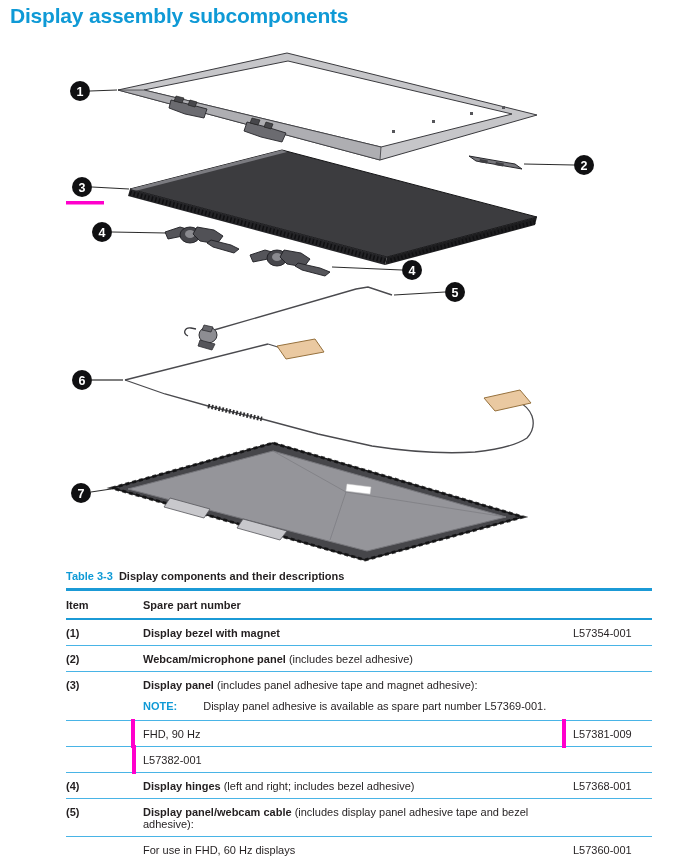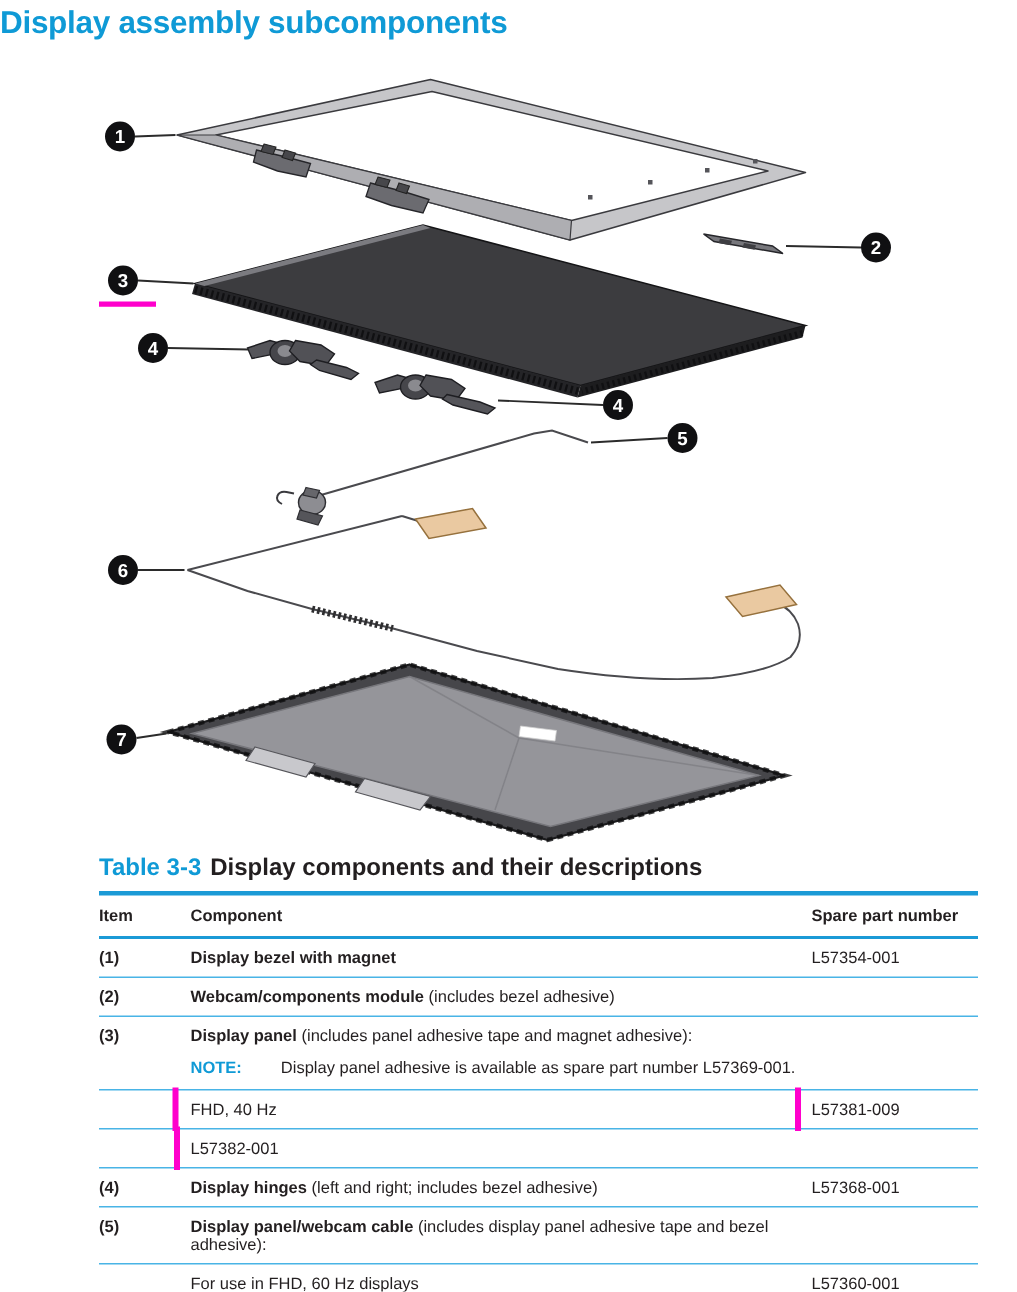--- a/index.html
+++ b/index.html
@@ -2,35 +2,36 @@
 <html><head>
 <meta charset="utf-8">
 <style>
   html,body{margin:0;padding:0;background:#ffffff;}
   body{
     width:678px;height:861px;overflow:hidden;position:relative;
     font-family:"Liberation Sans","DejaVu Sans",sans-serif;
     color:#231f20;
   }
   .page-title{
-    position:absolute;left:0;top:4px;margin:0;
+    position:absolute;left:10px;top:4px;margin:0;
     font-size:21px;font-weight:bold;letter-spacing:-0.2px;
     color:#0f9ad6;
   }
   svg.diagram{position:absolute;left:0;top:0;}
   .callout-num{font:bold 12.5px "Liberation Sans",sans-serif;fill:#ffffff;}
 
   
   .table-wrap{position:absolute;left:66px;top:570px;width:586px;font-size:11px;}
-  .caption{font-size:16px;font-weight:bold;margin:0 0 6px 0;}
+  .caption{font-size:11px;font-weight:bold;margin:0 0 6px 0;}
   .caption .lbl{color:#0f9ad6;margin-right:6px;}
   .tbl{border-top:3px solid #1b9ad6;}
   .row{
     display:grid;grid-template-columns:61px 414px 111px;
     align-items:start;
+    gap:16px;
   }
   .row > div{padding:7px 0 6px 0;line-height:12px;position:relative;}
   .hdr{border-bottom:2.5px solid #1b9ad6;font-weight:bold;}
   .hdr > div{padding:8px 0 7px 0;}
   .b{font-weight:bold;}
   .sep{border-bottom:1.5px solid #49b4e6;}
   .note-line{margin-top:9px;margin-bottom:2px;}
   .note-lbl{color:#0f9ad6;font-weight:bold;margin-right:26px;}
   .hl-bar{
     position:absolute;width:3.5px;top:-2px;bottom:-2px;
@@ -166,49 +167,48 @@
   </g>
 </svg>
 
 <div class="table-wrap">
   <div class="caption">
     <span class="lbl">Table 3-3</span><span>Display components and their descriptions</span>
   </div>
   <div class="tbl">
     <div class="row hdr">
       <div>Item</div>
-      <div>Component</div>
       <div>Spare part number</div>
     </div>
 
     <div class="row sep">
       <div class="b">(1)</div>
       <div><span class="b">Display bezel with magnet</span><span></span></div>
       <div>L57354-001</div>
     </div>
 
     <div class="row sep">
       <div class="b">(2)</div>
-      <div><span class="b">Webcam/components module</span><span> (includes bezel adhesive)</span></div>
+      <div><span class="b">Webcam/microphone panel</span><span> (includes bezel adhesive)</span></div>
     </div>
 
     <div class="row sep">
       <div class="b">(3)</div>
       <div>
         <div><span class="b">Display panel</span><span> (includes panel adhesive tape and magnet adhesive):</span></div>
         <div class="note-line">
           <span class="note-lbl">NOTE:</span><span>Display panel adhesive is available as spare part number L57369-001.</span>
         </div>
       </div>
       <div></div>
     </div>
 
     <div class="row sep">
       <div></div>
-      <div><span class="hl-bar hl-comp"></span><span>FHD, 40 Hz</span></div>
+      <div><span class="hl-bar hl-comp"></span><span>FHD, 90 Hz</span></div>
       <div><span class="hl-bar hl-part"></span><span>L57381-009</span></div>
     </div>
 
     <div class="row sep">
       <div></div>
       <div><span class="hl-bar hl-part"></span><span>L57382-001</span></div>
     </div>
 
     <div class="row sep">
       <div class="b">(4)</div>

